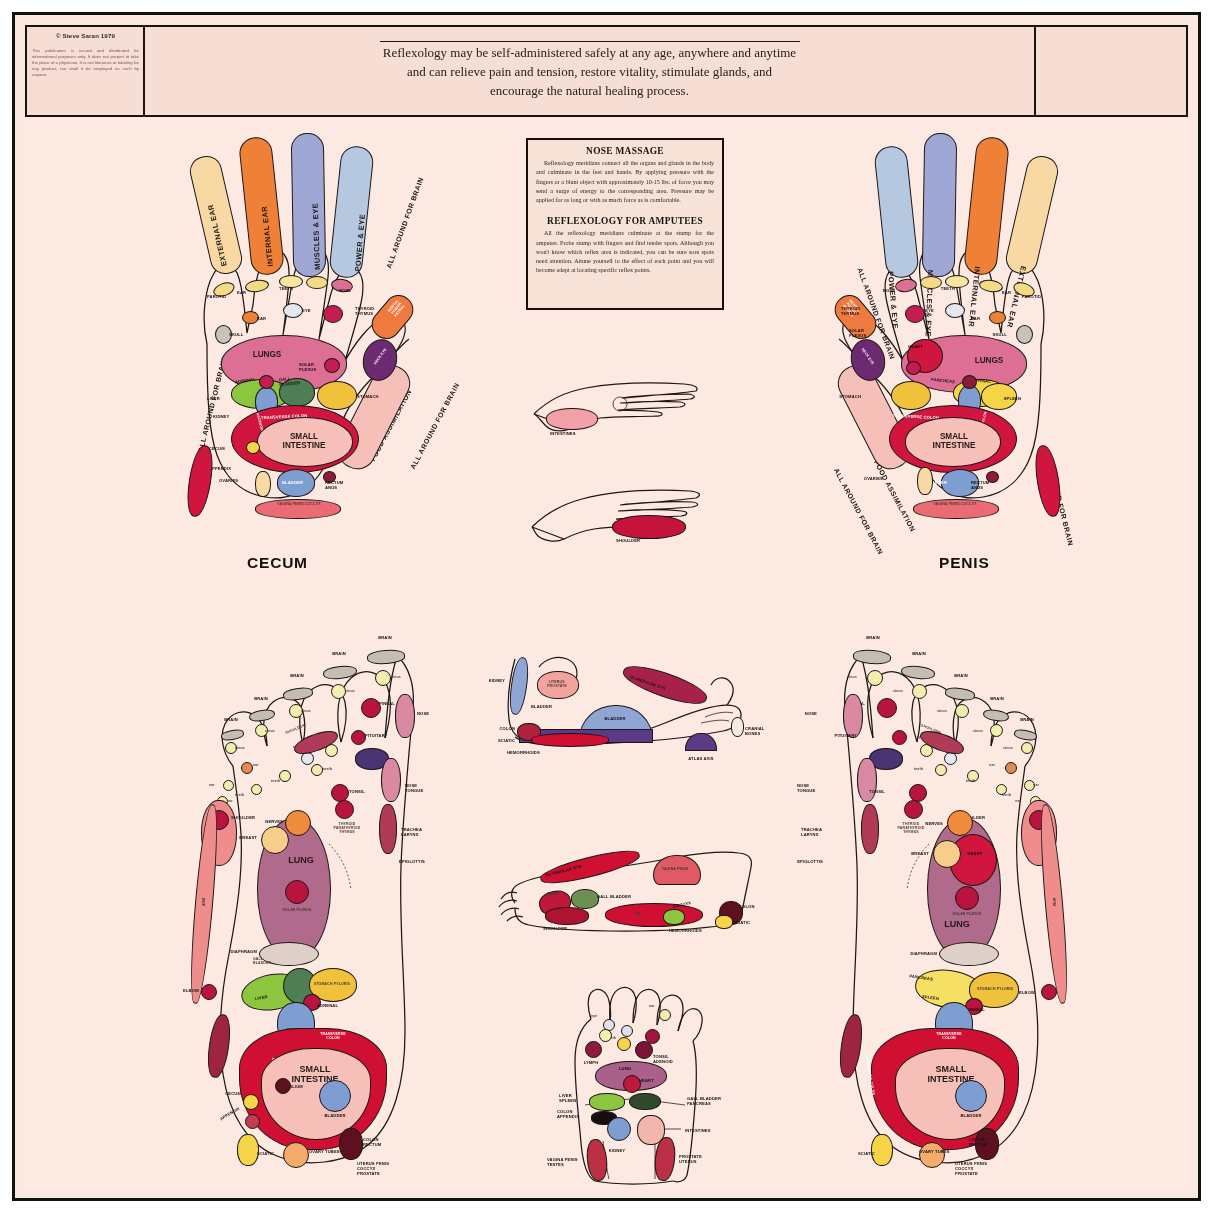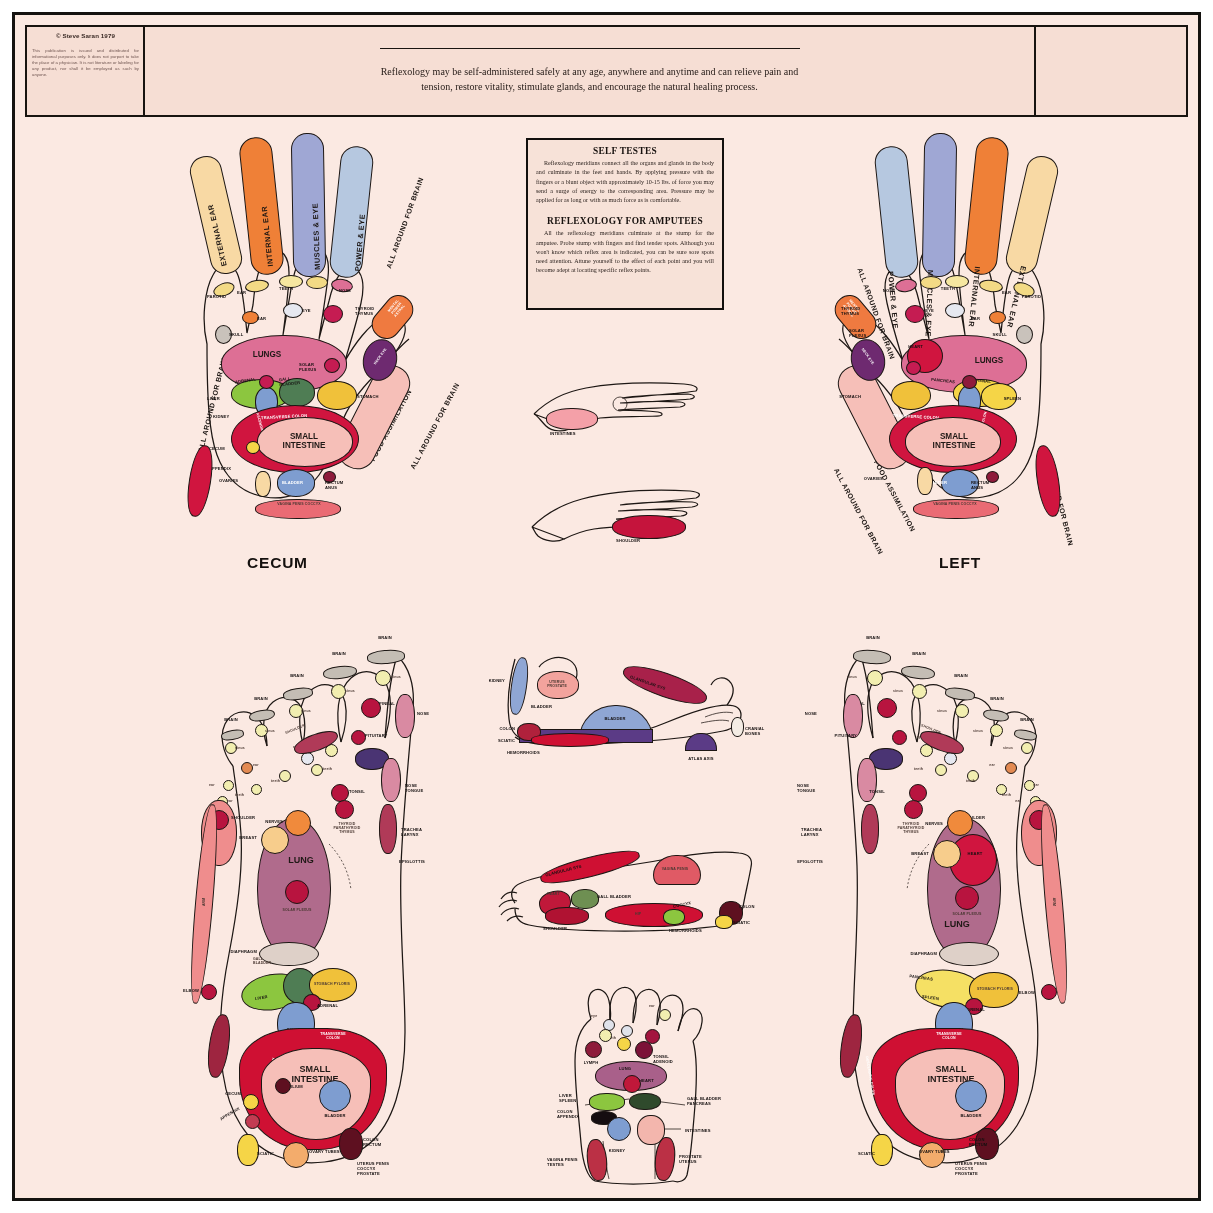--- a/index.html
+++ b/index.html
@@ -38,23 +38,23 @@
   .title-wrap{text-align:center;line-height:1;transform:translateY(-1px);}
   .title{
     font-family:"Liberation Serif",serif;
     font-size:62px;font-weight:bold;color:#1a1410;
     letter-spacing:-1px;
     display:block;
   }
   .title .cap{font-size:74px;}
   .subtitle{
     font-family:"Liberation Serif",serif;
-    font-size:10px;color:#2a201c;line-height:1.45;
+    font-size:13px;color:#2a201c;line-height:1.45;
     margin-top:2px;width:420px;margin-left:auto;margin-right:auto;
-    border-top:1.6px solid #1a1410;padding-top:16px;
+    border-top:1.6px solid #1a1410;padding-top:2px;
   }
 
   
   .massage-box{
     position:absolute;left:507px;top:119px;width:198px;height:172px;
     border:2.4px solid #120f0d;background:#f7e2d8;
     box-sizing:border-box;padding:5px 8px;
   }
   .mb-h{font-family:"Liberation Serif",serif;font-weight:bold;font-size:9.4px;text-align:center;color:#17110e;letter-spacing:.3px;margin:1px 0 3px;}
   .mb-h2{font-family:"Liberation Serif",serif;font-weight:bold;font-size:9.4px;text-align:center;color:#17110e;letter-spacing:.3px;margin:11px 0 3px;}
@@ -97,21 +97,21 @@
      </div>
      <div class="hdr-cell hdr-mid">
        <div class="title-wrap">
          <div class="subtitle">Reflexology may be self-administered safely at any age, anywhere and anytime and can relieve pain and tension, restore vitality, stimulate glands, and encourage the natural healing process.</div>
        </div>
      </div>
      <div class="hdr-cell hdr-right"></div>
    </div>
 
    <div class="massage-box">
-     <div class="mb-h">SELF TESTES</div>
+     <div class="mb-h">NOSE MASSAGE</div>
      <div class="mb-p">Reflexology meridians connect all the organs and glands in the body and culminate in the feet and hands. By applying pressure with the fingers or a blunt object with approximately 10-15 lbs. of force you may send a surge of energy to the corresponding area. Pressure may be applied for as long or with as much force as is comfortable.</div>
      <div class="mb-h2">REFLEXOLOGY FOR AMPUTEES</div>
      <div class="mb-p">All the reflexology meridians culminate at the stump for the amputee. Probe stump with fingers and find tender spots. Although you won't know which reflex area is indicated, you can be sure sore spots need attention. Attune yourself to the effect of each point and you will become adept at locating specific reflex points.</div>
    </div>
 
    <div class="art" style="left:150px;top:110px;width:310px;height:420px;">
      <svg width="310" height="420" viewBox="0 0 310 420">
 
        <path class="ol" d="M38 215 C32 190 36 160 44 146 C50 134 62 132 68 144 C74 156 76 186 78 204
          L84 176 C86 152 92 126 102 122 C113 118 120 128 120 144 C120 160 116 190 114 206
@@ -295,21 +295,21 @@
      <div class="blob" style="left:146px;top:338px;width:14px;height:26px;border-radius:7px/13px;background:#f8d9a4;"></div>
      <div class="lbl tiny" style="left:196px;top:348px;transform:scaleX(-1);">OVARIES</div>
      <div class="blob" style="left:80px;top:342px;width:11px;height:10px;background:#8e1b3b;"></div>
      <div class="lbl tiny" style="left:84px;top:352px;width:24px;white-space:normal;line-height:1.1;transform:scaleX(-1);">RECTUM ANUS</div>
      <div class="blob" style="left:80px;top:370px;width:84px;height:18px;border-radius:42px/9px;background:#ea6b74;"></div>
      <div class="lbl xtiny" style="left:98px;top:374px;width:52px;white-space:normal;text-align:center;line-height:1.1;transform:scaleX(-1);">VAGINA PENIS COCCYX</div>
 
      <div class="blob" style="left:20px;top:316px;width:20px;height:70px;border-radius:10px/35px;background:#d0153f;transform:rotate(9deg);"></div>
    </div>
 
-   <div class="handlabel" style="left:920px;top:535px;">LEFT</div>
+   <div class="handlabel" style="left:920px;top:535px;">PENIS</div>
 
    <div class="art" style="left:505px;top:355px;width:180px;height:70px;">
      <svg width="180" height="70" viewBox="0 0 180 70">
        <path class="ol" d="M10 40 C22 28 40 18 62 14 C90 9 126 8 160 10 C172 11 175 14 172 17 C150 20 120 22 98 24
          C108 22 140 20 164 20 C172 21 172 24 166 25 C144 27 116 28 96 29
          C108 28 136 27 156 28 C163 29 162 32 156 33 C136 34 110 35 94 36
          C102 36 120 36 134 38 C140 39 139 42 133 42 C112 43 92 42 76 44
          C64 46 56 50 48 54"></path>
        <path class="ol" d="M48 54 C40 58 28 58 22 52 C16 46 14 42 10 40 Z"></path>
        <circle class="olthin" cx="96" cy="30" r="7"></circle>

